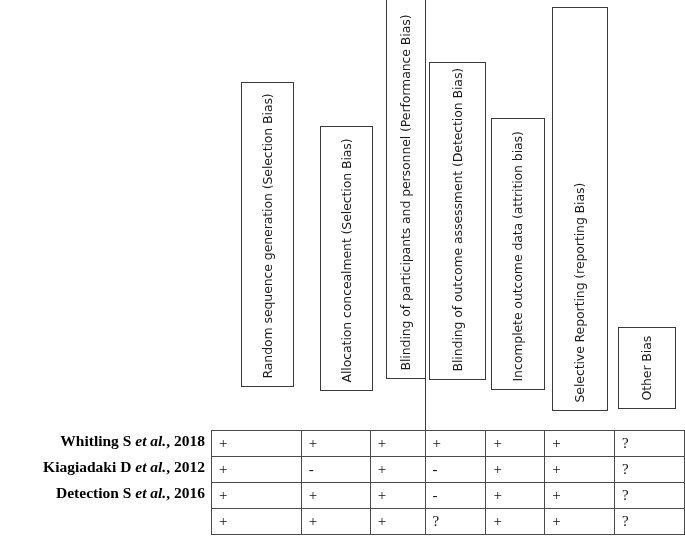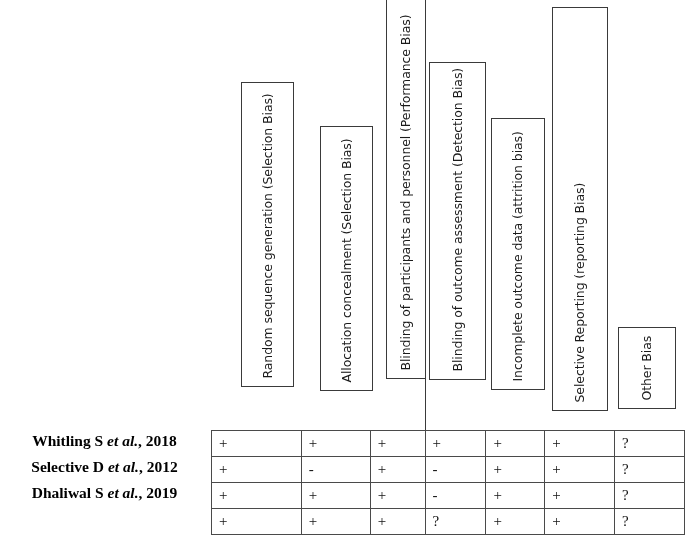--- a/index.html
+++ b/index.html
@@ -52,21 +52,21 @@
   
   .row-labels {
     position: absolute;
     left: 0;
     top: 428px;
     width: 205px;
   }
   .row-label {
     height: 26px;
     line-height: 26px;
-    text-align: center;
+    text-align: right;
     padding-left: 4px;
     box-sizing: border-box;
     font-family: "Liberation Serif", serif;
     font-weight: bold;
     font-size: 15.5px;
     color: #000000;
     white-space: nowrap;
   }
   .row-label i {
     font-style: italic;
@@ -130,22 +130,22 @@
       <div class="hdr-box" style="left: 618px; top: 327px; width: 58px; height: 82px;">
         <div class="hdr-label">
           <span>Other Bias</span>
         </div>
       </div>
       <div class="hdr-stem" style="left: 424.5px; top: 379px; height: 52px;"></div>
     </div>
 
   <div class="row-labels" id="row-labels">
       <div class="row-label"><span>Whitling S </span><i>et al.</i><span>, 2018</span></div>
-      <div class="row-label"><span>Selective D </span><i>et al.</i><span>, 2012</span></div>
-      <div class="row-label"><span>Dhaliwal S </span><i>et al.</i><span>, 2019</span></div>
+      <div class="row-label"><span>Kiagiadaki D </span><i>et al.</i><span>, 2012</span></div>
+      <div class="row-label"><span>Detection S </span><i>et al.</i><span>, 2016</span></div>
     </div>
 
   <table class="grid" id="grid">
     <colgroup id="grid-colgroup">
         <col style="width: 90px;">
         <col style="width: 69px;">
         <col style="width: 55px;">
         <col style="width: 61px;">
         <col style="width: 59px;">
         <col style="width: 70px;">

